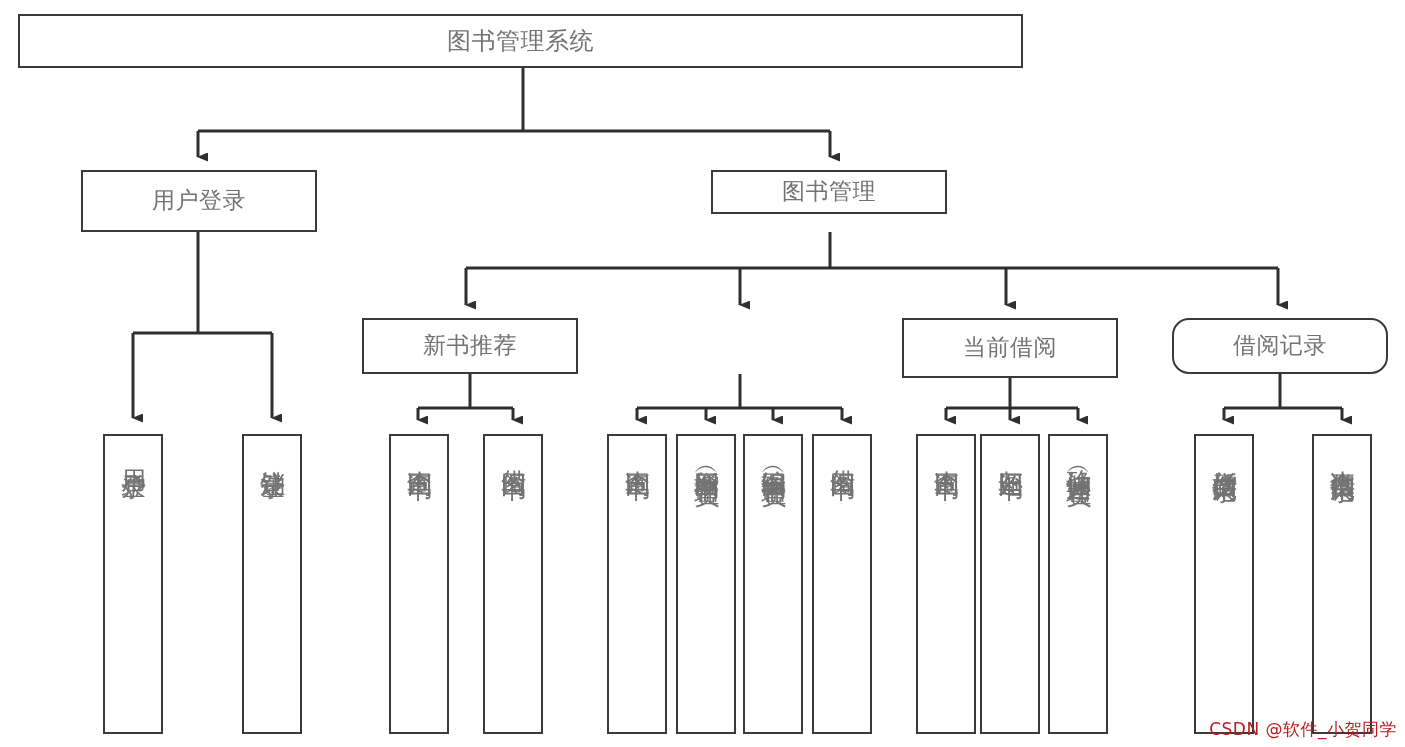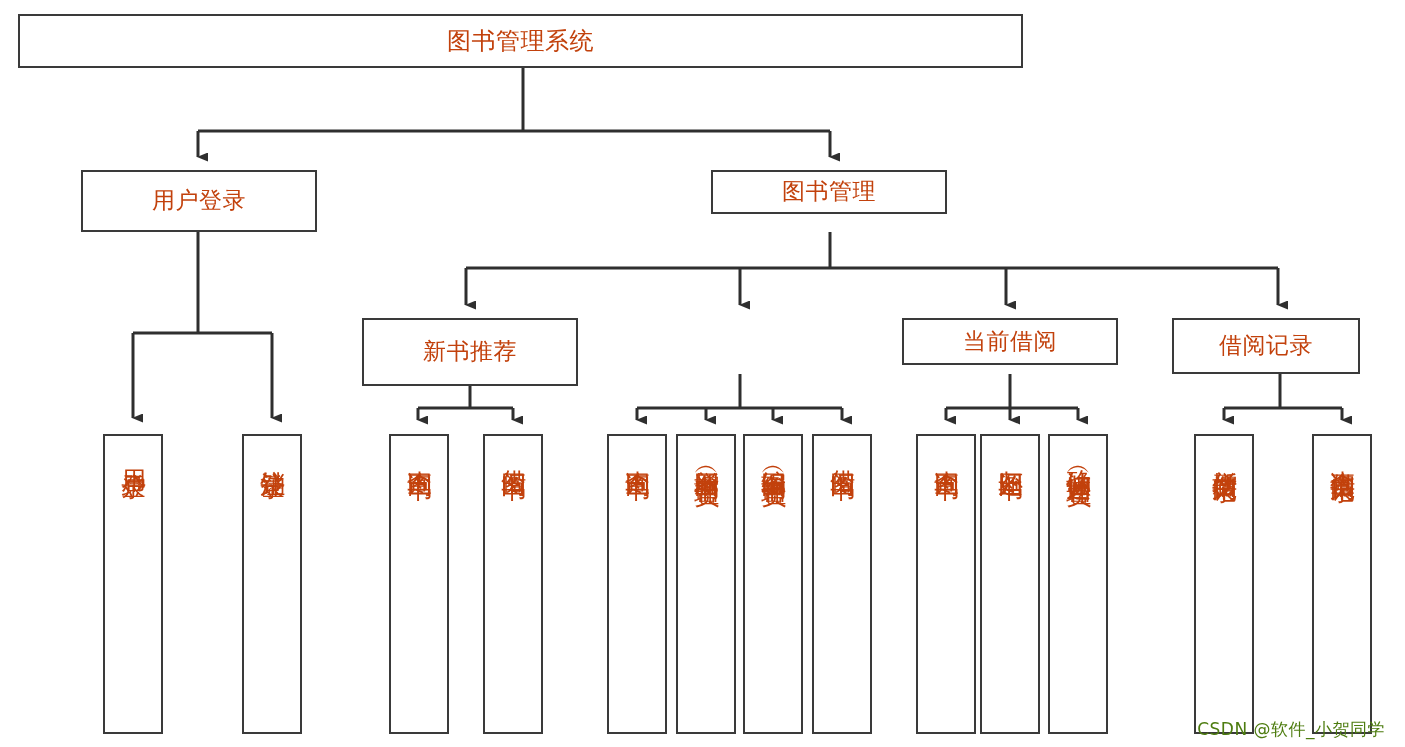--- a/index.html
+++ b/index.html
@@ -25,21 +25,21 @@
     height: 747px;
   }
   .node {
     position: absolute;
     box-sizing: border-box;
     border: 2.5px solid #3a3a3a;
     background: #ffffff;
     display: flex;
     align-items: center;
     justify-content: center;
-    color: #c2410c;
+    color: #737373;
   }
   .node .label {
     display: block;
     text-align: center;
     line-height: 1.28;
     letter-spacing: 0.5px;
   }
   .node.horiz .label {
     font-size: 23px;
   }
@@ -54,24 +54,24 @@
     font-size: 25px;
     letter-spacing: 2px;
     line-height: 1.05;
     white-space: pre;
   }
   #root-node .label {
     font-size: 24px;
   }
   #watermark {
     position: absolute;
-    right: 20px;
+    right: 8px;
     bottom: 6px;
     font-size: 17px;
-    color: #4d7c0f;
+    color: #b91c1c;
     letter-spacing: 0.5px;
     white-space: nowrap;
     pointer-events: none;
   }
 </style>
 </head>
 <body>
 
 <div id="canvas">
 
@@ -130,27 +130,27 @@
     <span class="label">图书管理系统</span>
   </div>
 
   <div class="node horiz" style="left:81px; top:170px; width:236px; height:62px;">
     <span class="label">用户登录</span>
   </div>
   <div class="node horiz" style="left:711px; top:170px; width:236px; height:44px;">
     <span class="label">图书管理</span>
   </div>
 
-  <div class="node horiz" style="left:362px; top:318px; width:216px; height:68px;">
+  <div class="node horiz" style="left:362px; top:318px; width:216px; height:56px;">
     <span class="label">新书推荐</span>
   </div>
-  <div class="node horiz" style="left:902px; top:318px; width:216px; height:47px;">
+  <div class="node horiz" style="left:902px; top:318px; width:216px; height:60px;">
     <span class="label">当前借阅</span>
   </div>
-  <div class="node horiz" style="left:1172px; top:318px; width:188px; height:56px;">
+  <div class="node horiz" style="left:1172px; top:318px; width:216px; height:56px;border-radius:17px;">
     <span class="label">借阅记录</span>
   </div>
 
   <div class="node vert" style="left:103px; top:434px; width:60px; height:300px;">
     <span class="label">用户登录</span>
   </div>
   <div class="node vert" style="left:242px; top:434px; width:60px; height:300px;">
     <span class="label">注销登录</span>
   </div>
 

